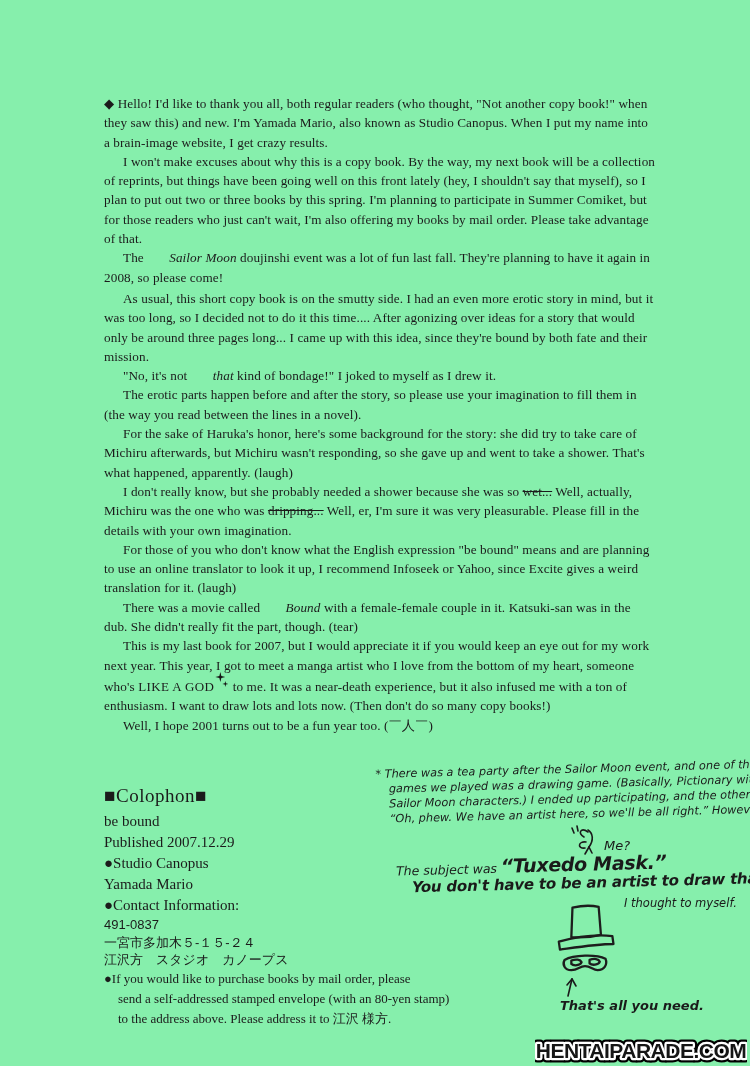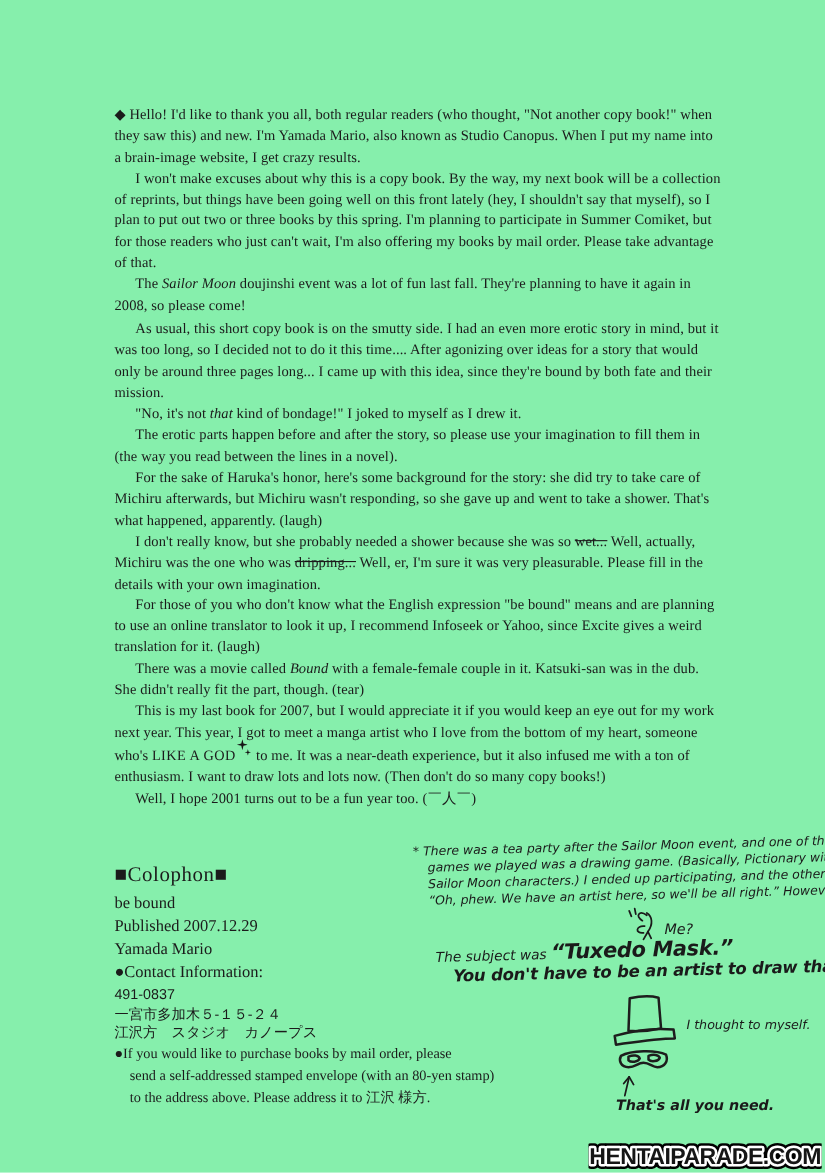--- a/index.html
+++ b/index.html
@@ -21,21 +21,21 @@
   }
   .body-text p.indent{text-indent:19px;}
   .intro{position:absolute;left:104px;top:94px;width:552px;}
   .afterword{position:absolute;left:104px;top:289px;width:552px;}
   .afterword-heading{
     margin:0 0 3px 0;
     font-size:15.5px;
     font-weight:bold;
     letter-spacing:0.2px;
   }
-  .italic{font-style:italic;}
+  .italic{font-style:italic;margin-left:22px;}
   .strike{text-decoration:line-through;}
   .large{font-size:13px;letter-spacing:0.4px;}
   .sparkle{display:inline-block;position:relative;width:15px;height:15px;vertical-align:1px;}
   .st{position:absolute;background:#151515;
       clip-path:polygon(50% 0%,60% 40%,100% 50%,60% 60%,50% 100%,40% 60%,0% 50%,40% 40%);}
   .s1{width:10px;height:10px;left:1px;top:-3px;}
   .s2{width:6px;height:6px;left:8px;top:6px;}
   
   .colophon{position:absolute;left:104px;top:785px;width:300px;}
   .colophon-title{margin:0 0 4px 0;font-size:19px;font-weight:normal;letter-spacing:0.5px;}
@@ -58,21 +58,21 @@
   .note-line:not(:first-child){padding-left:13px;}
   .me-row{position:absolute;left:228px;top:72px;display:flex;align-items:flex-start;}
   .me-label{font-size:13px;margin-left:4px;padding-top:8px;}
   .subject-line{position:absolute;left:24px;top:96px;font-size:12.5px;transform:rotate(-1.5deg);white-space:nowrap;}
   .subject-title{font-size:19px;font-weight:bold;letter-spacing:-0.3px;}
   .big-line{
     position:absolute;left:40px;top:116px;width:330px;
     font-size:15px;font-weight:bold;letter-spacing:-0.2px;
     transform:rotate(-1.5deg);white-space:nowrap;
   }
-  .thought{position:absolute;left:252px;top:138px;font-size:11.5px;white-space:nowrap;margin-top:28px;}
+  .thought{position:absolute;left:252px;top:138px;font-size:11.5px;white-space:nowrap;}
   .hat-doodle{position:absolute;left:172px;top:146px;}
   .arrow-up{position:absolute;left:188px;top:218px;}
   .caption{position:absolute;left:188px;top:240px;font-size:13px;font-weight:bold;white-space:nowrap;}
   .fairy-doodle{position:absolute;left:196px;top:66px;}
   
   .watermark{position:absolute;right:3px;bottom:2px;width:212px;height:25px;}
 </style>
 </head>
 <body>
 
@@ -96,20 +96,21 @@
         <p class="indent"><span>This is my last book for 2007, but I would appreciate it if you would keep an eye out for my work next year. This year, I got to meet a manga artist who I love from the bottom of my heart, someone who's </span><span class="large">LIKE A GOD</span><span class="sparkle"><i class="st s1"></i><i class="st s2"></i></span><span> to me. It was a near-death experience, but it also infused me with a ton of enthusiasm. I want to draw lots and lots now. (Then don't do so many copy books!)</span></p>
         <p class="indent"><span>Well, I hope 2001 turns out to be a fun year too. (￣人￣)</span></p>
       </div>
   </section>
 
   <section class="colophon">
     <h2 class="colophon-title">■Colophon■</h2>
     <div>
         <div class="cl  line-serif-md">be bound</div>
         <div class="cl  line-serif-md">Published 2007.12.29</div>
+        <div class="cl  line-serif-md">●Studio Canopus</div>
         <div class="cl  line-serif-md">Yamada Mario</div>
         <div class="cl  line-serif-md">●Contact Information:</div>
         <div class="cl  line-sans-sm">491-0837</div>
         <div class="cl  line-sans-sm">一宮市多加木５-１５-２４</div>
         <div class="cl  line-sans-sm">江沢方　スタジオ　カノープス</div>
         <div class="cl  line-serif-sm">●If you would like to purchase books by mail order, please</div>
         <div class="cl  line-serif-sm-indent">send a self-addressed stamped envelope (with an 80-yen stamp)</div>
         <div class="cl  line-serif-sm-indent">to the address above. Please address it to 江沢 様方.</div>
       </div>
   </section>

